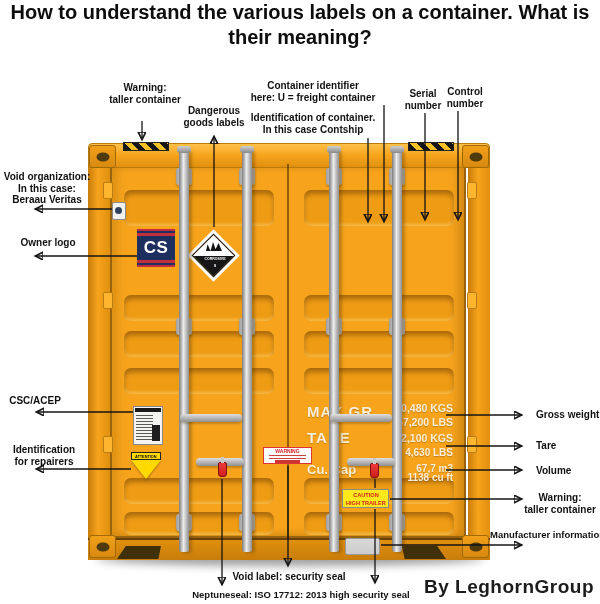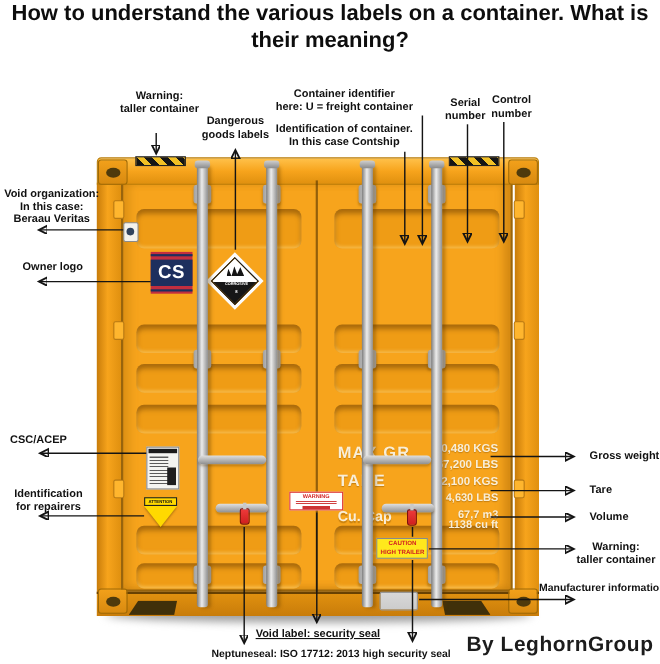--- a/index.html
+++ b/index.html
@@ -319,21 +319,21 @@
   <div class="ann left-al" style="left:536px;top:465px;width:64px;">
     <span>Volume</span>
   </div>
   <div class="ann" style="left:520px;top:492px;width:80px;">
     <span>Warning:</span>
       <span>taller container</span>
   </div>
   <div class="ann left-al nowrap" style="left:490px;top:529px;font-size:9.5px;">
     <span>Manufacturer information</span>
   </div>
-  <div class="ann nowrap" style="left:200px;top:571px;width:178px;text-decoration:underline;">
+  <div class="ann nowrap" style="left:200px;top:571px;width:178px;">
     <span>Void label: security seal</span>
   </div>
   <div class="ann nowrap" style="left:140px;top:589px;width:322px;font-size:9.5px;text-align:center;">
     <span>Neptuneseal: ISO 17712: 2013 high security seal</span>
   </div>
 
   <div class="abs byline">By LeghornGroup</div>
 </div>
 
 </body></html>

